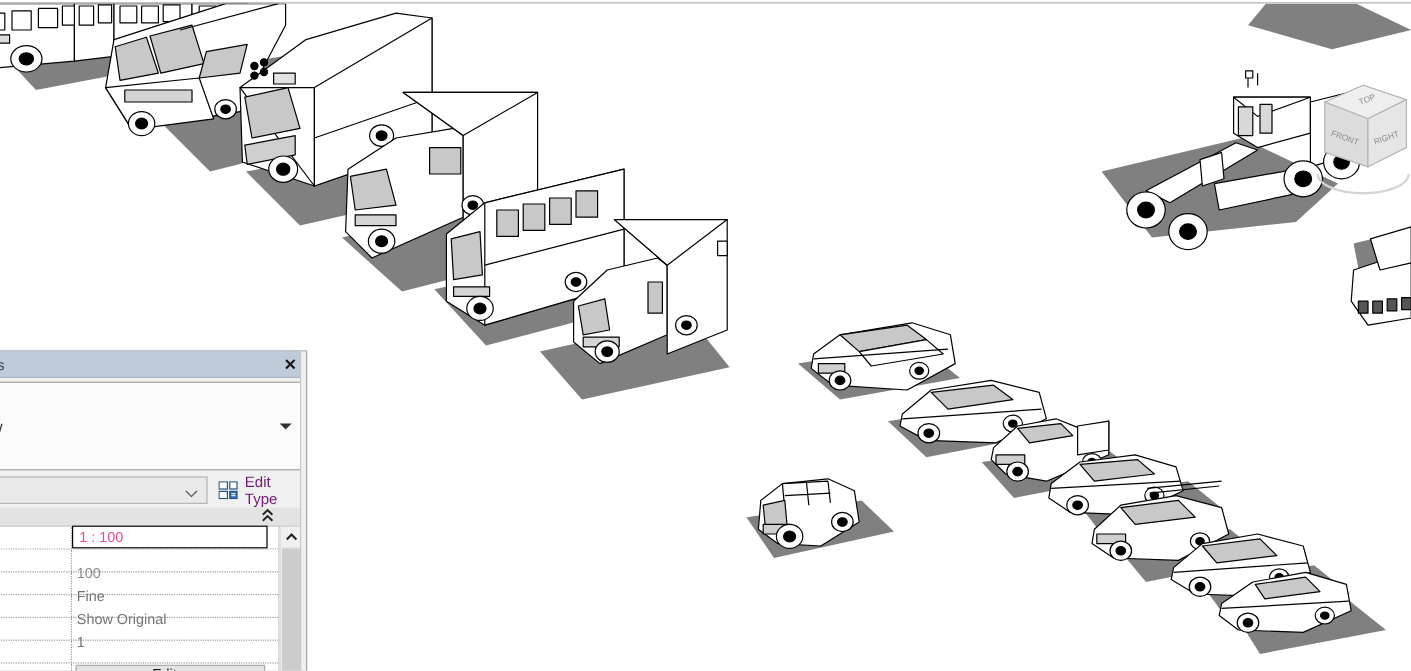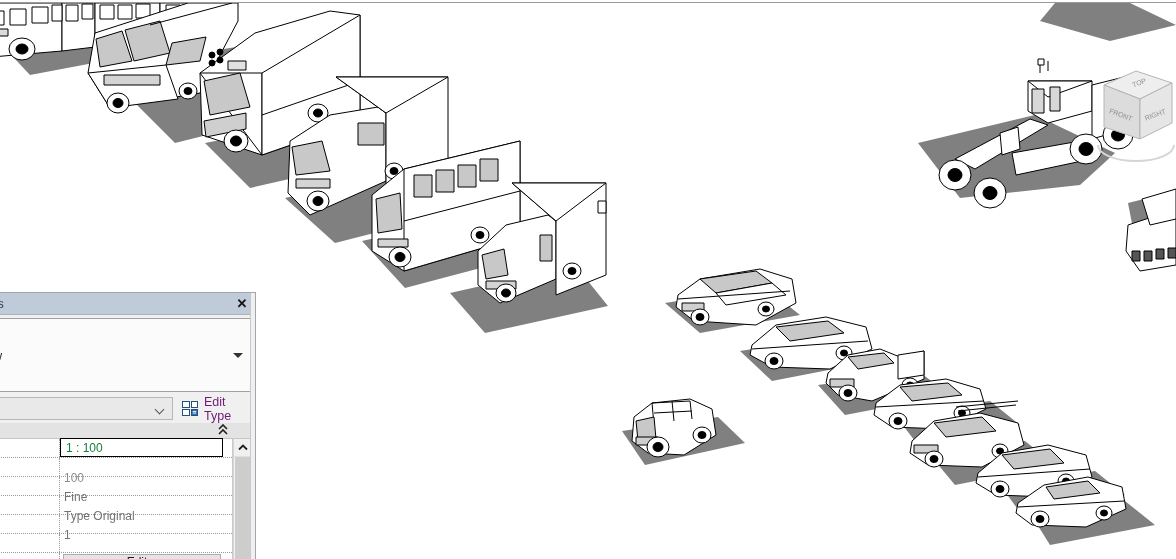--- a/index.html
+++ b/index.html
@@ -101,21 +101,21 @@
   }
   .pval.readonly{color:#8c8c8c;}
   .pval.dark{color:#737373;}
   .prow.editing .pval{
     padding:0;margin:0;
   }
   .edit-field{
     position:absolute;left:115px;top:-1px;width:163px;height:19px;
     border:1.6px solid #000;background:#fff;box-sizing:border-box;
     display:flex;align-items:center;padding-left:5px;
-    font-size:12px;color:#15803d;z-index:3;
+    font-size:12px;color:#ec4899;z-index:3;
   }
   .btn-cell{
     position:absolute;left:118px;top:1px;width:158px;height:15px;
     background:#e4e4e4;border:1px solid #adadad;box-sizing:border-box;
     display:flex;align-items:center;justify-content:center;
     font-size:12px;color:#1a1a1a;cursor:pointer;
   }
 
   
   .vscroll{position:relative;flex:0 0 17px;background:#f2f2f2;border-left:1px solid #d6d6d6;}
@@ -475,21 +475,21 @@
             <div class="prow">
               <div class="pname" title="Scale Value  1:">1:</div>
               <div class="pval readonly">100</div>
             </div>
             <div class="prow">
               <div class="pname" title="Detail Level"></div>
               <div class="pval dark">Fine</div>
             </div>
             <div class="prow">
               <div class="pname" title="Parts Visibility">y</div>
-              <div class="pval dark">Type Original</div>
+              <div class="pval dark">Show Original</div>
             </div>
             <div class="prow">
               <div class="pname" title="Detail Number">er</div>
               <div class="pval dark">1</div>
             </div>
             <div class="prow">
               <div class="pname" title="Sheet">heet</div>
             </div>
             <div class="prow">
               <div class="pname" title="Visibility/Graphics Ov...">phics Ov...</div>

